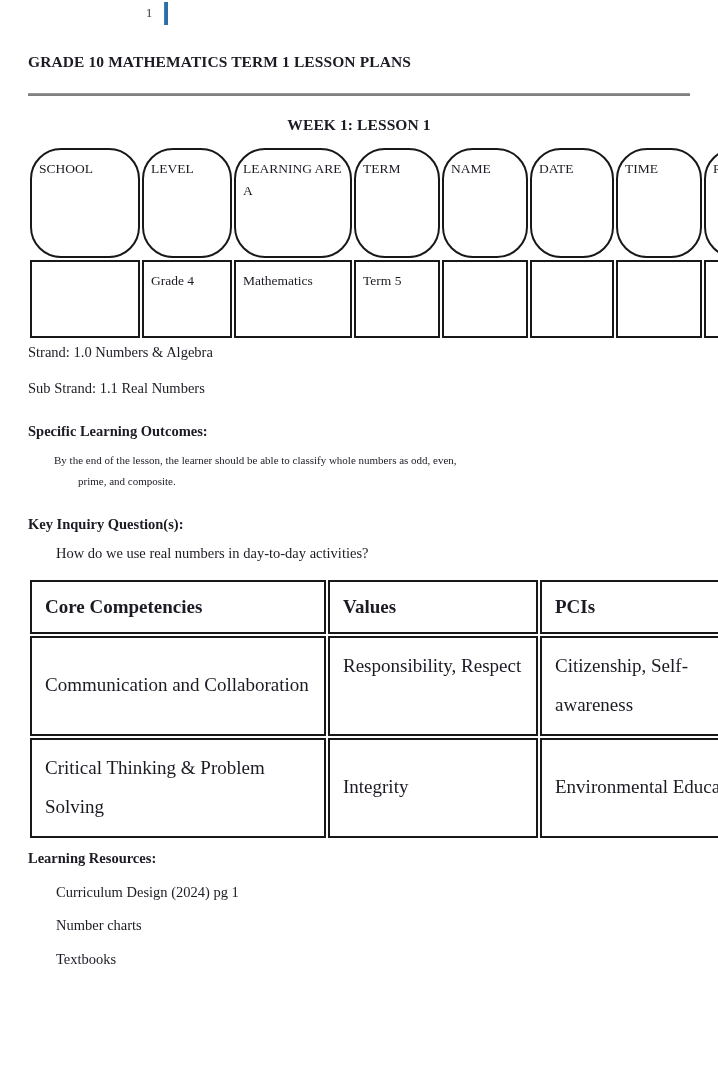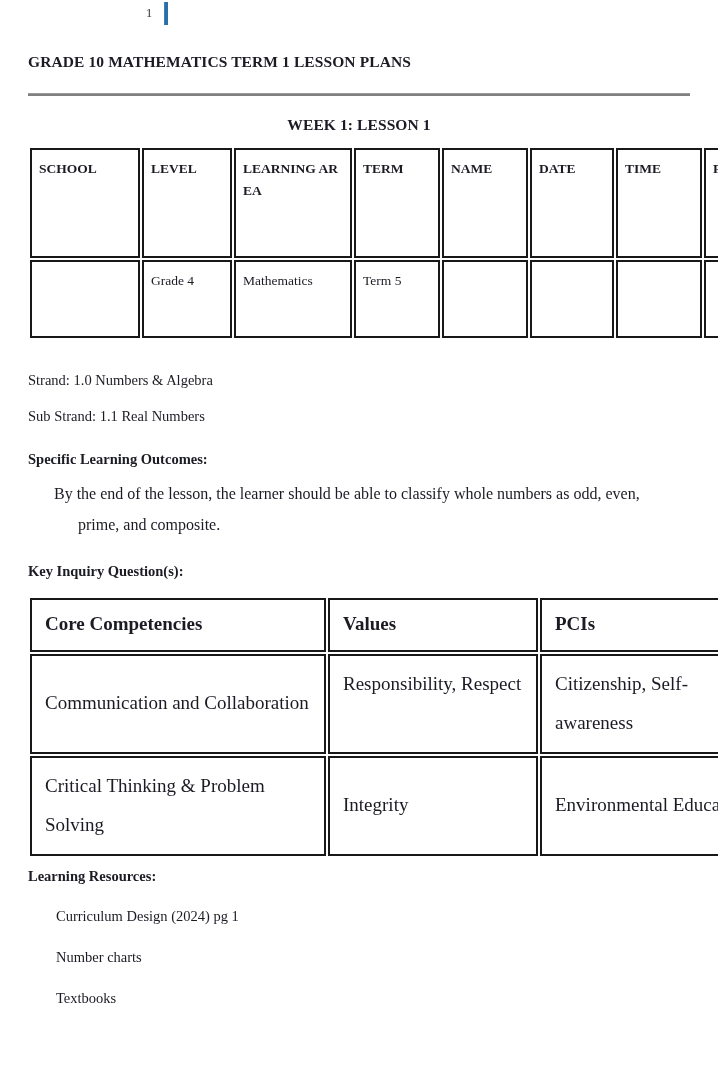--- a/index.html
+++ b/index.html
@@ -82,65 +82,66 @@
     border: 2px solid #181818;
     vertical-align: top;
     padding: 8px 7px 6px 7px;
     font-size: 13.5px;
     line-height: 1.62;
     word-break: break-all;
     overflow-wrap: anywhere;
     hyphens: none;
   }
   table.info-table tr.head-row td {
-    font-weight: bold;
+    font-weight: normal;
     height: 92px;
+    border-radius: 31px;
   }
   table.info-table tr.data-row td {
     height: 60px;
     font-weight: normal;
   }
   .c-school { width: 92px; }
   .c-level  { width: 72px; }
   .c-area   { width: 100px; }
   .c-term   { width: 68px; }
   .c-name   { width: 68px; }
   .c-date   { width: 66px; }
   .c-time   { width: 68px; }
   .c-roll   { width: 66px; }
 
   
   .line {
     font-size: 14.5px;
     line-height: 1.5;
     margin: 14px 0 0 0;
   }
-  .line.tight { margin-top: 30px; }
+  .line.tight { margin-top: 2px; }
   .section-head {
     font-size: 14.5px;
     font-weight: bold;
     margin: 21px 0 0 0;
     line-height: 1.5;
   }
   .indent-1 {
     margin: 7px 0 0 26px;
-    font-size: 16px;
+    font-size: 11px;
     line-height: 1.95;
     max-width: 660px;
   }
   .indent-1 .wrap2 {
     display: block;
     padding-left: 24px;
   }
   .indent-2 {
     margin: 8px 0 0 28px;
     font-size: 14.5px;
     line-height: 1.5;
   }
-  .res-item { margin-top: 19px; }
+  .res-item { margin-top: 12px; }
   .res-item:first-of-type { margin-top: 13px; }
 
   
   table.comp-table {
     border-collapse: separate;
     border-spacing: 2px;
     margin-top: 13px;
     width: 670px;
     table-layout: fixed;
   }
@@ -210,20 +211,21 @@
   <p class="line tight">Strand: 1.0 Numbers &amp; Algebra</p>
   <p class="line">Sub Strand: 1.1 Real Numbers</p>
 
   <p class="section-head">Specific Learning Outcomes:</p>
   <div class="indent-1">
     <span>By the end of the lesson, the learner should be able to classify whole numbers as odd, even,</span>
     <span class="wrap2">prime, and composite.</span>
   </div>
 
   <p class="section-head">Key Inquiry Question(s):</p>
+  <p class="indent-2">How do we use real numbers in day-to-day activities?</p>
 
   <table class="comp-table">
     <tbody>
       <tr class="comp-head">
         <td class="cc-col">Core Competencies</td>
         <td class="val-col">Values</td>
         <td class="pci-col">PCIs</td>
       </tr>
       <tr class="comp-row-1">
         <td class="cc-col v-mid">Communication and Collaboration</td>

